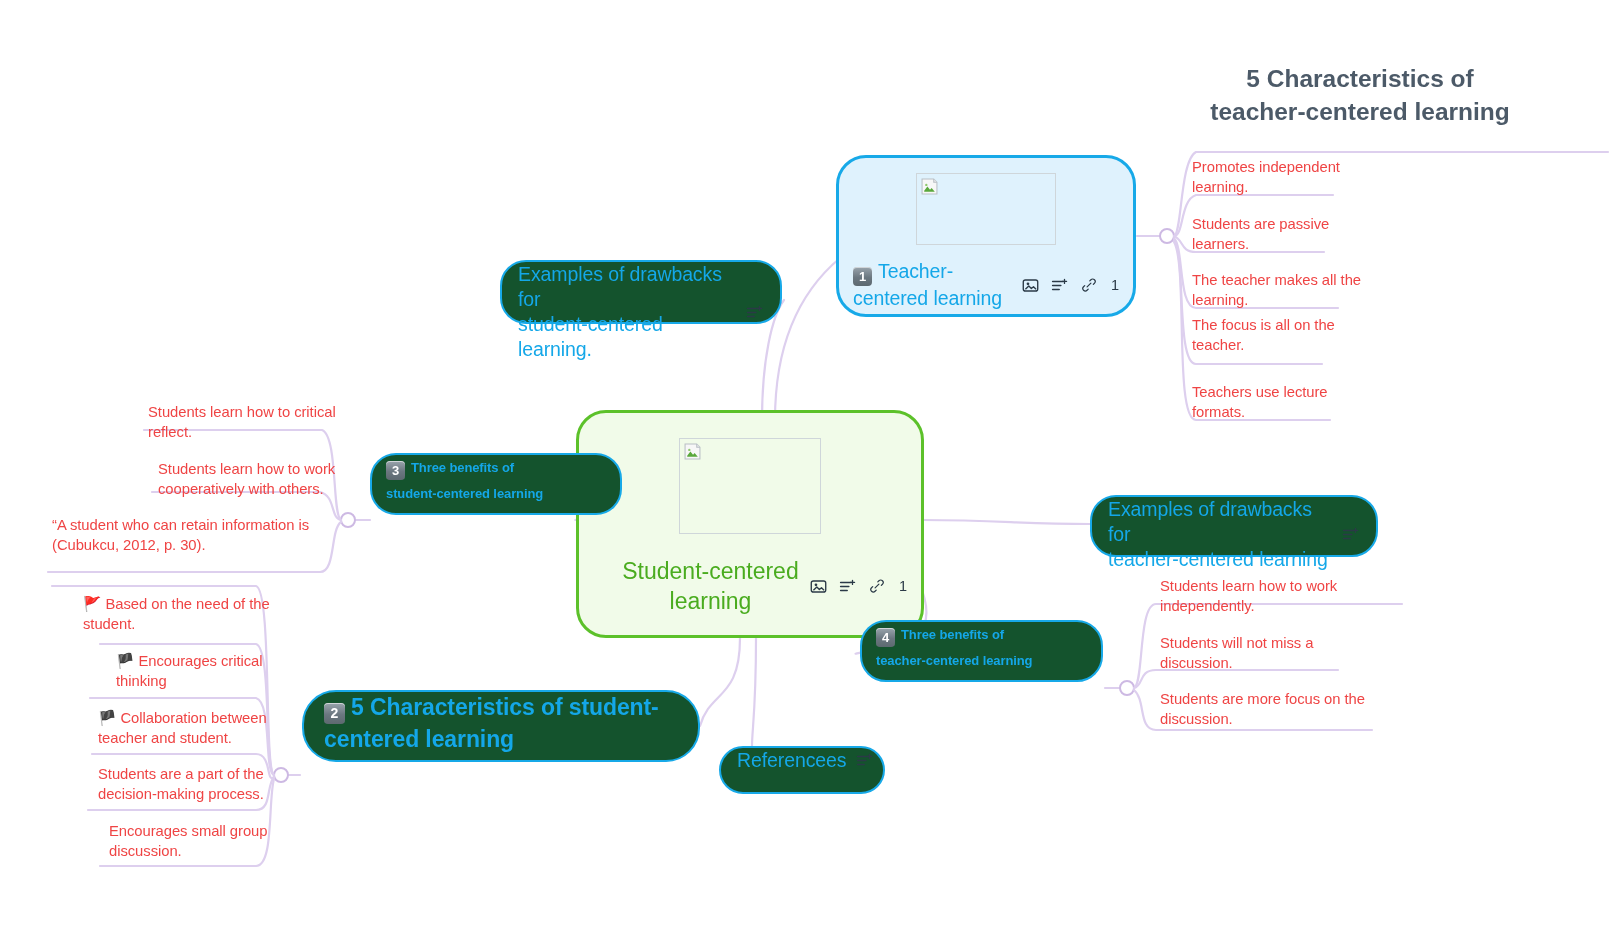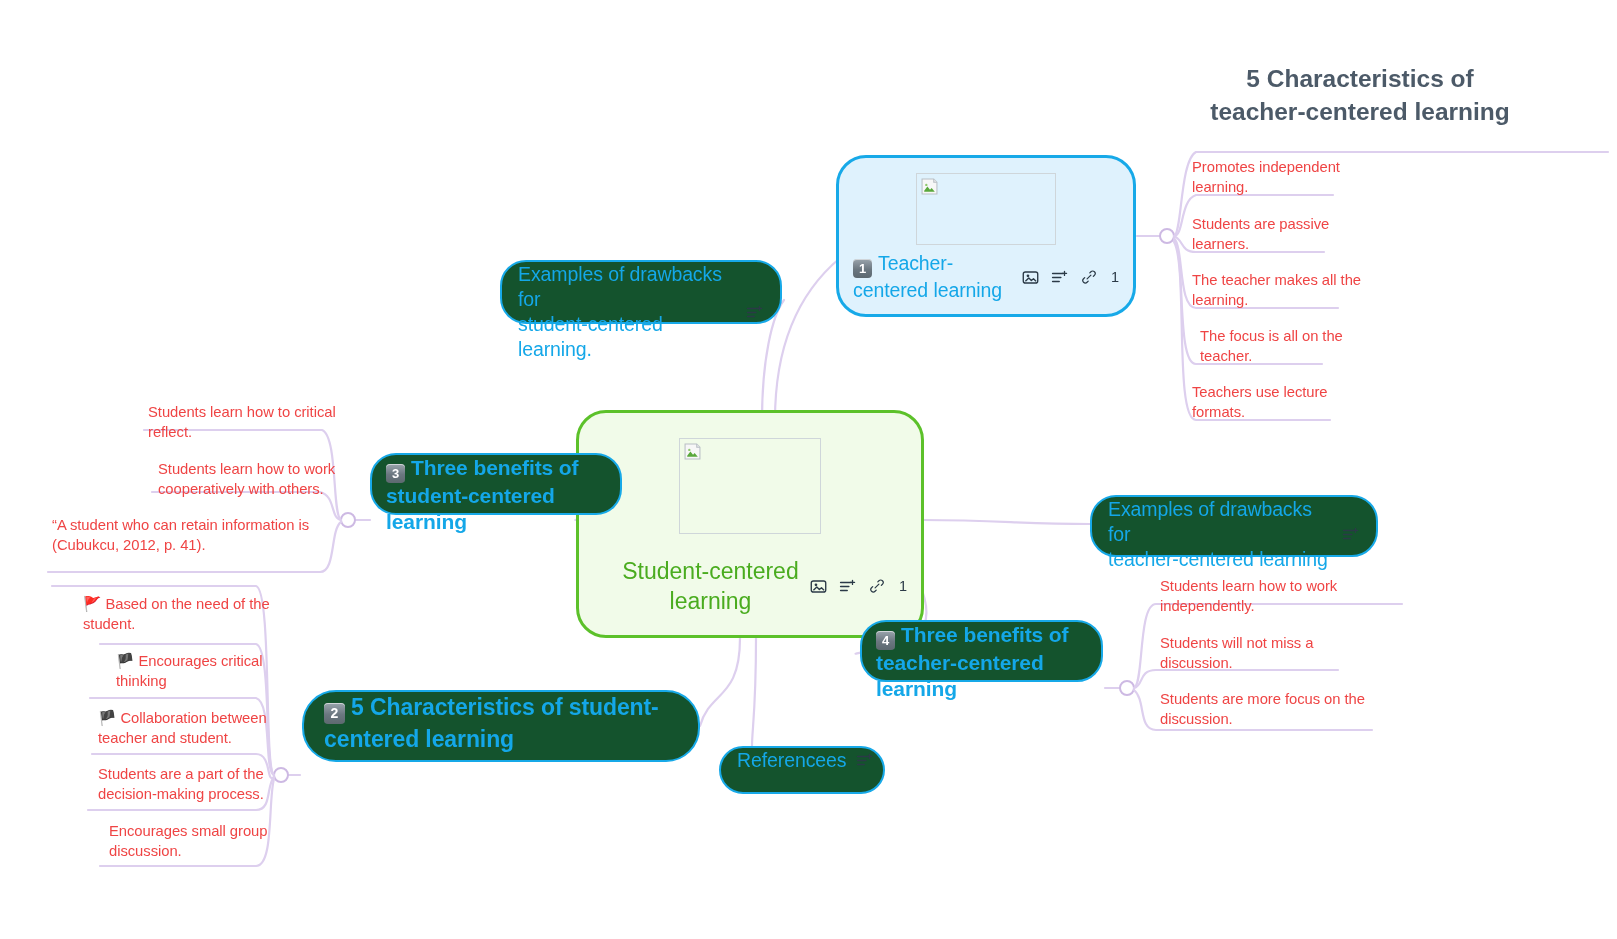--- a/index.html
+++ b/index.html
@@ -50,21 +50,21 @@
     gap: 10px;
   }
   .title-blue {
     color: #14a7e8;
     font-size: 19.5px;
     line-height: 25px;
     letter-spacing: -0.1px;
   }
   .title-blue.bold {
     font-weight: bold;
-    font-size: 21px;
+    font-size: 13px;
     line-height: 26px;
   }
 
   
   .numbadge {
     display: inline-block;
     width: 19px;
     height: 19px;
     border-radius: 4px;
     background: linear-gradient(#9aa5ad, #6b7780 55%, #5d6970);
@@ -211,21 +211,21 @@
 
   <div class="bignode blue" style="left:836px; top:155px; width:300px; height:162px;">
     <div class="imgbox" style="width:140px; height:72px; margin-top:15px;">
       <svg class="broken-img" viewBox="0 0 16 16">
         <path d="M1 1h11l3 3v11H1z" fill="#f7f7f7" stroke="#b9c0c6" stroke-width="1"></path>
         <path d="M12 1v3h3" fill="#e8e8e8" stroke="#b9c0c6" stroke-width="1"></path>
         <path d="M3 12l3-4 2.5 3L10 9.5 13 13H3z" fill="#5aa83c"></path>
         <circle cx="5" cy="6.5" r="1.1" fill="#8fc96e"></circle>
       </svg>
     </div>
-    <div class="bignode-footer" style="padding:6px 14px 0 14px; margin-top:0;">
+    <div class="bignode-footer" style="padding:6px 14px 0 14px; margin-top:8px;">
       <div class="bignode-title" style="text-align:left;">
         <span class="numbadge">1</span><span class="title-blue">Teacher-centered learning</span>
       </div>
       <div class="icons">
         <span class="ic">
           <svg width="17" height="17" viewBox="0 0 20 20">
               <rect x="1.5" y="3.5" width="17" height="13" rx="2.5" fill="none" stroke="#2b3a47" stroke-width="1.6"></rect>
               <circle cx="7" cy="8" r="1.6" fill="#2b3a47"></circle>
               <path d="M4 14.5l4-4 3 3 2.5-2 3 3" fill="none" stroke="#2b3a47" stroke-width="1.6" stroke-linejoin="round"></path>
             </svg>
@@ -359,40 +359,40 @@
     <div>learning.</div>
   </div>
   <div class="leaf" style="left:1192px; top:215px; width:190px;">
     <div>Students are passive</div>
     <div>learners.</div>
   </div>
   <div class="leaf" style="left:1192px; top:271px; width:200px;">
     <div>The teacher makes all the</div>
     <div>learning.</div>
   </div>
-  <div class="leaf" style="left:1192px; top:327px; width:190px;margin-left:8px;">
+  <div class="leaf" style="left:1192px; top:316px; width:190px;">
     <div>The focus is all on the</div>
     <div>teacher.</div>
   </div>
   <div class="leaf" style="left:1192px; top:383px; width:190px;">
     <div>Teachers use lecture</div>
     <div>formats.</div>
   </div>
 
   <div class="leaf" style="left:148px; top:403px; width:200px;">
     <div>Students learn how to critical</div>
     <div>reflect.</div>
   </div>
   <div class="leaf" style="left:158px; top:460px; width:200px;">
     <div>Students learn how to work</div>
     <div>cooperatively with others.</div>
   </div>
   <div class="leaf" style="left:52px; top:516px; width:285px;">
     <div>“A student who can retain information is</div>
-    <div>(Cubukcu, 2012, p. 41).</div>
+    <div>(Cubukcu, 2012, p. 30).</div>
   </div>
 
   <div class="leaf" style="left:1160px; top:577px; width:210px;">
     <div>Students learn how to work</div>
     <div>independently.</div>
   </div>
   <div class="leaf" style="left:1160px; top:634px; width:210px;">
     <div>Students will not miss a</div>
     <div>discussion.</div>
   </div>

